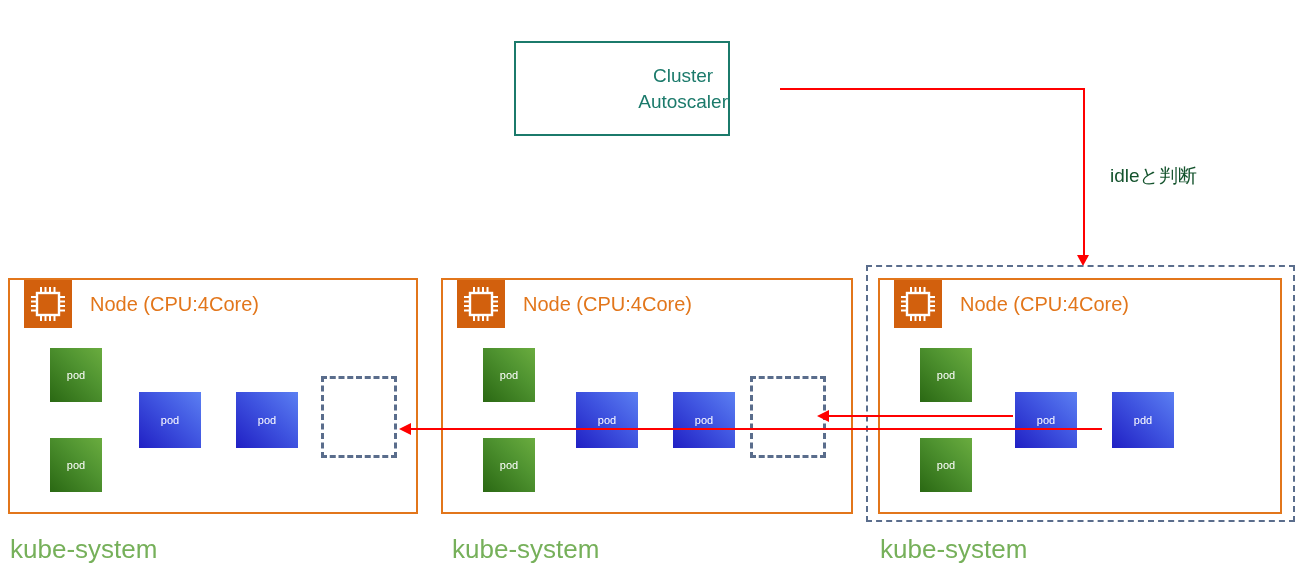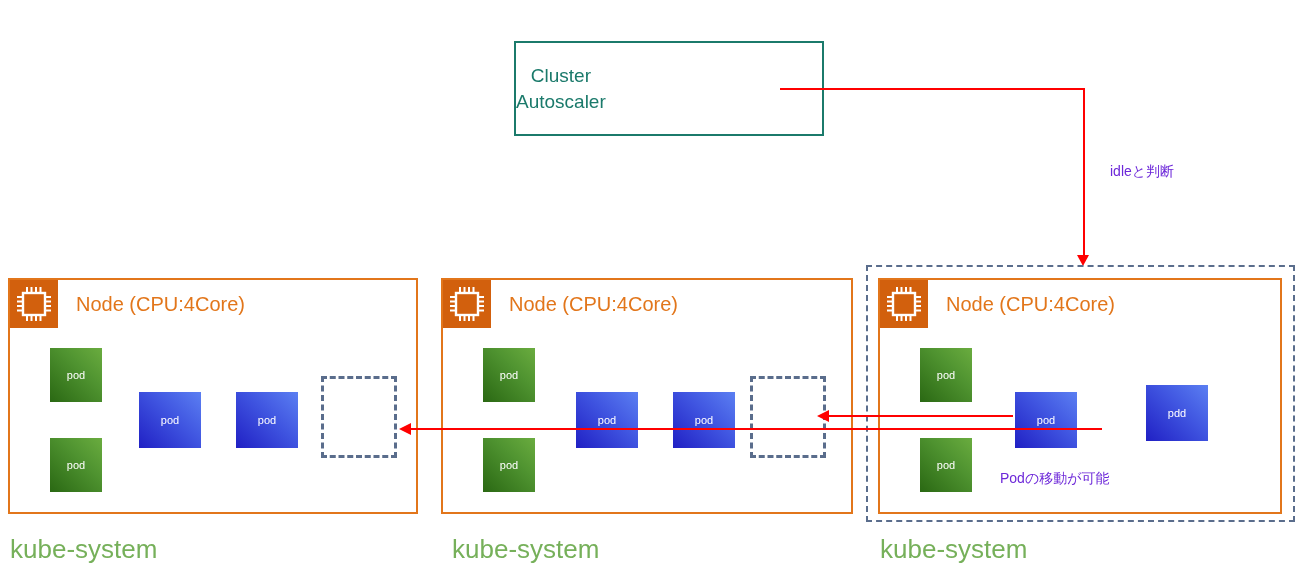--- a/index.html
+++ b/index.html
@@ -17,28 +17,28 @@
     height: 579px;
     background: #ffffff;
     overflow: hidden;
   }
 
   
   .ca-box {
     position: absolute;
     left: 514px;
     top: 41px;
-    width: 310px;
+    width: 216px;
     height: 95px;
     border: 2px solid #1b7a6b;
     background: #ffffff;
     box-sizing: border-box;
     display: flex;
     align-items: center;
-    justify-content: flex-start;
+    justify-content: flex-end;
   }
   .ca-label {
     color: #1b7a6b;
     font-size: 19px;
     line-height: 1.35;
     text-align: center;
     white-space: pre-line;
   }
 
   
@@ -62,22 +62,22 @@
   .arrow-left {
     position: absolute;
     width: 0; height: 0;
     border-top: 6px solid transparent;
     border-bottom: 6px solid transparent;
     border-right: 12px solid #ff0000;
   }
 
   .red-note {
     position: absolute;
-    color: #6d28d9;
-    font-size: 14px;
+    color: #14532d;
+    font-size: 19px;
     white-space: nowrap;
   }
 
   
   .dashed-wrap {
     position: absolute;
     border: 2px dashed #5a6d8c;
     box-sizing: border-box;
     background: transparent;
   }
@@ -88,20 +88,21 @@
     border: 2px solid #e2761b;
     box-sizing: border-box;
     background: #ffffff;
   }
   .node-header {
     position: absolute;
     left: 0;
     top: 0;
     display: flex;
     align-items: center;
+    padding-left: 14px;
   }
   .chip {
     width: 48px;
     height: 48px;
     background: #d2600d;
     display: block;
     flex: 0 0 auto;
   }
   .node-title {
     color: #e2761b;
@@ -288,25 +289,24 @@
 
     <div class="pod green" style="left:40px; top:68px;">
       <span>pod</span>
     </div>
     <div class="pod green" style="left:40px; top:158px;">
       <span>pod</span>
     </div>
     <div class="pod blue" style="left:135px; top:112px;">
       <span>pod</span>
     </div>
-    <div class="pod blue" style="left:232px; top:105px;margin-left:34px;">
+    <div class="pod blue" style="left:232px; top:112px;">
       <span>pdd</span>
     </div>
 
-    <div class="red-note" style="left:120px; top:190px;">Podの移動が可能</div>
   </div>
 
   <div class="ns-label" style="left:880px; top:534px;">kube-system</div>
 
   <div class="rl-h" style="left:828px; top:415px; width:185px;"></div>
   <div class="arrow-left" style="left:817px; top:410px;"></div>
 
   <div class="rl-h" style="left:408px; top:428px; width:694px;"></div>
   <div class="arrow-left" style="left:399px; top:423px;"></div>
 

